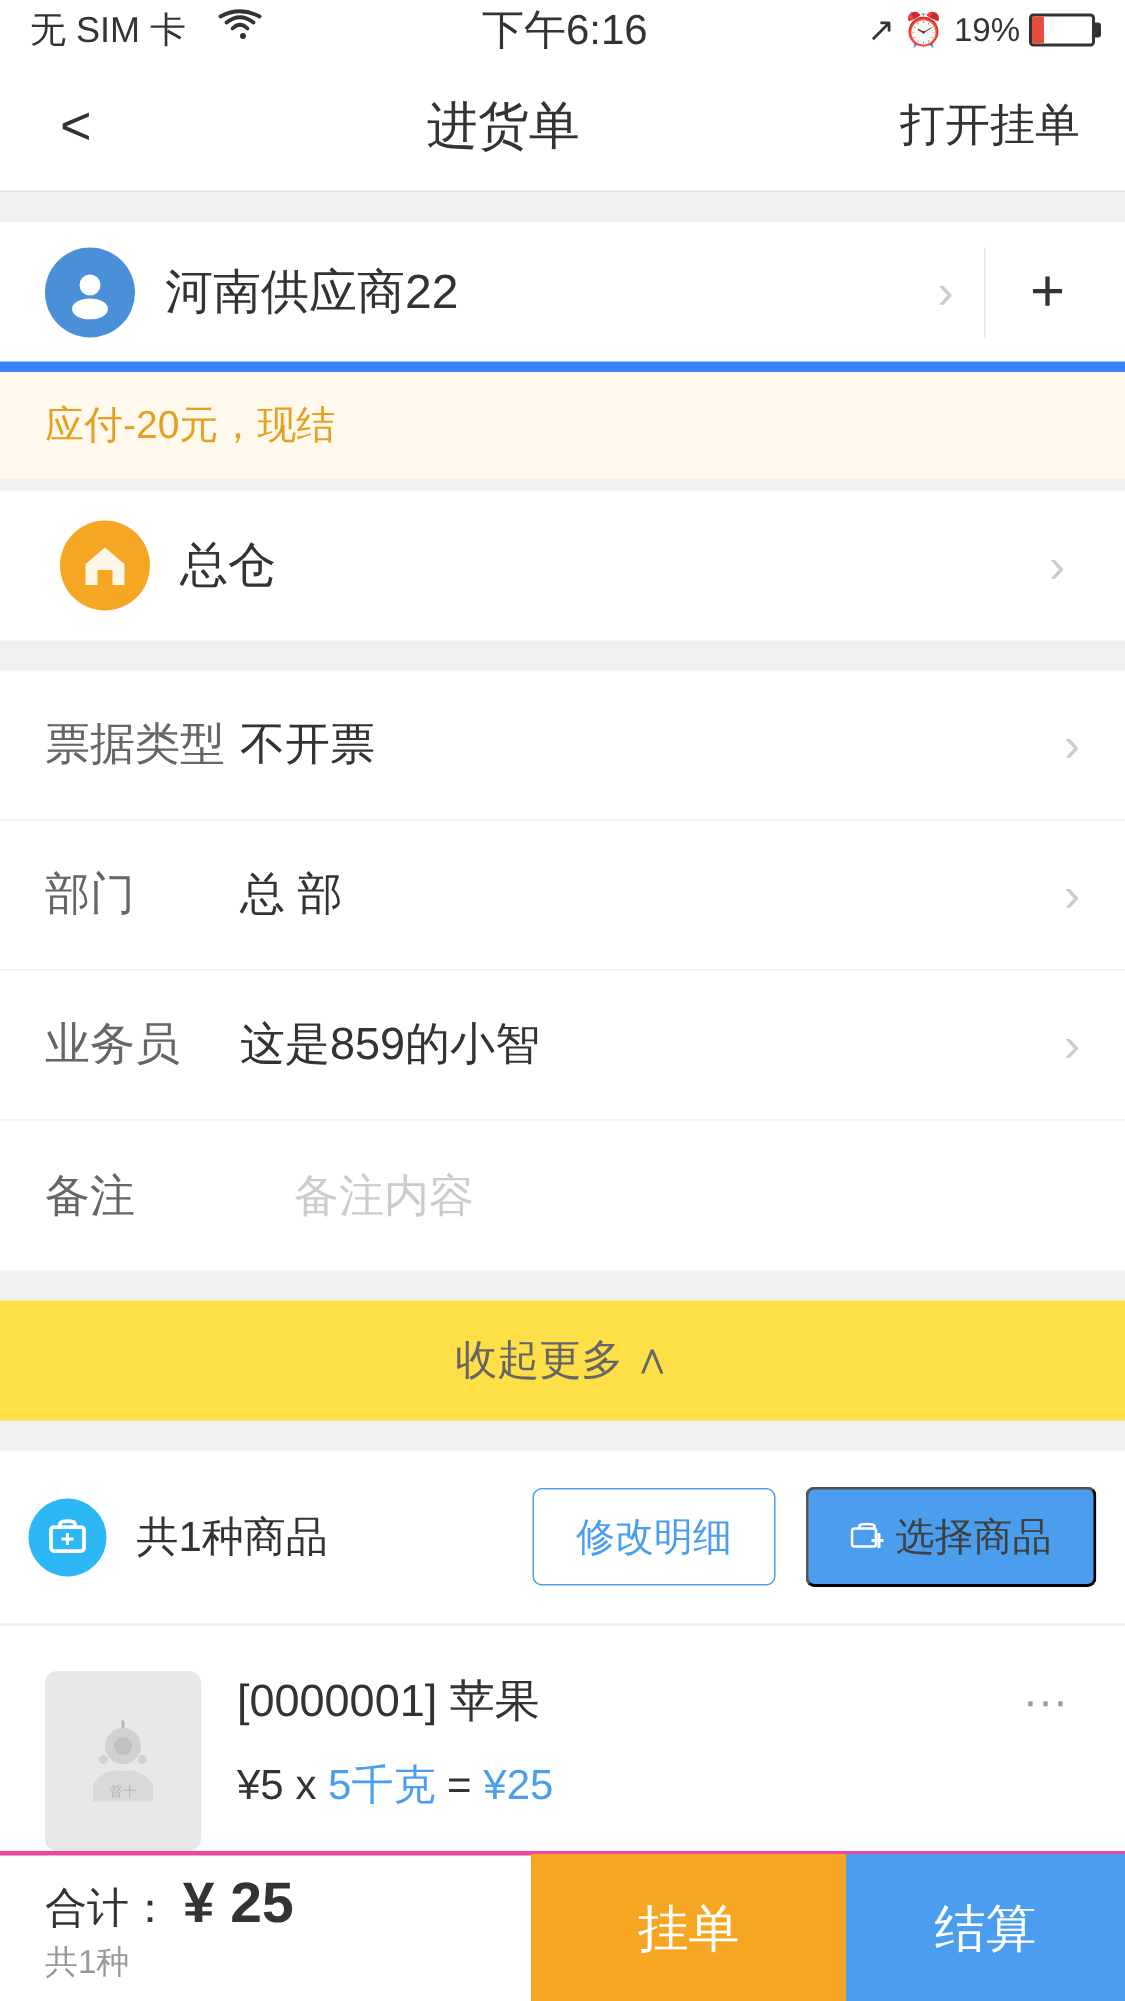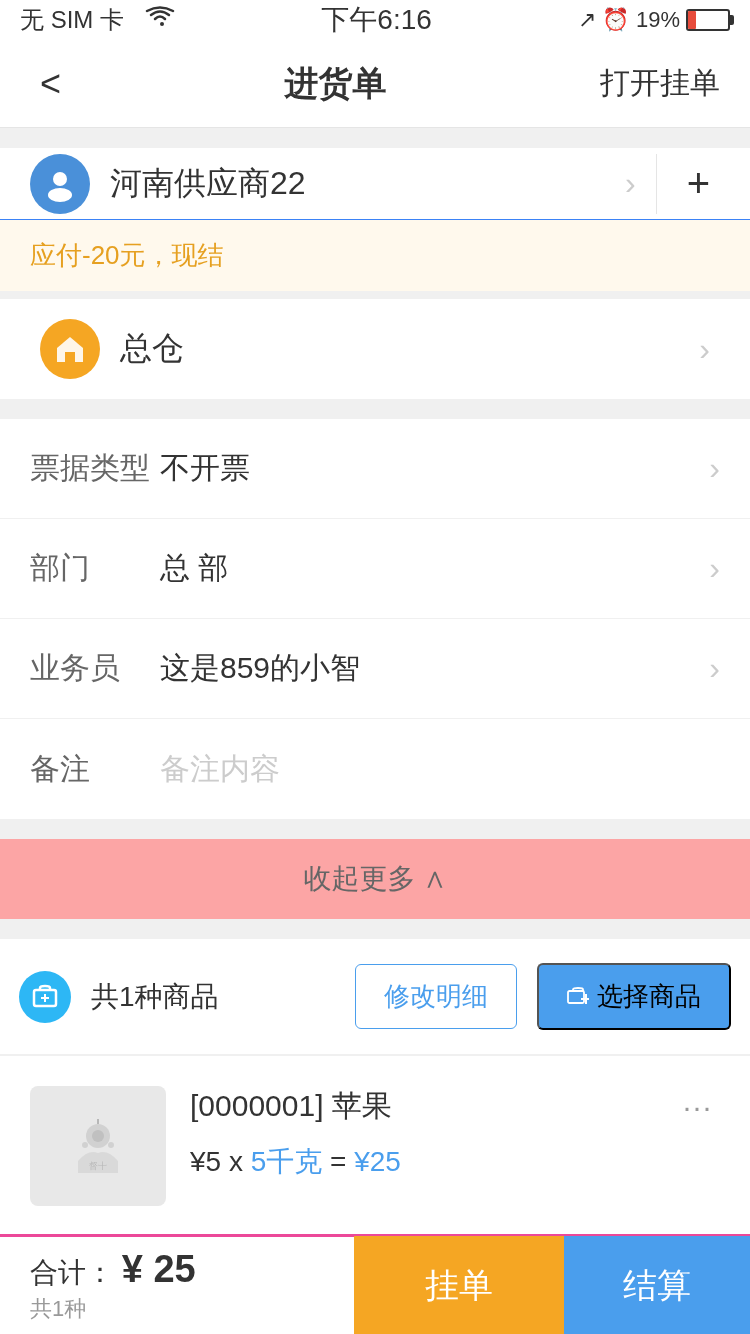--- a/index.html
+++ b/index.html
@@ -67,21 +67,21 @@
       border-bottom: 1px solid #e5e5e5;
     }
     .nav-back {
       font-size: 36px;
       color: #333;
       cursor: pointer;
       padding: 10px;
     }
     .nav-title {
       font-size: 34px;
-      font-weight: 700;
+      font-weight: 400;
       color: #333;
     }
     .nav-right {
       font-size: 30px;
       color: #333;
       cursor: pointer;
     }
 
     
     .section-gap {
@@ -92,22 +92,22 @@
     .white-block {
       background: #fff;
     }
 
     
     .supplier-row {
       background: #fff;
       display: flex;
       align-items: center;
       padding: 0 30px;
-      height: 72px;
-      border-bottom: 1px solid #3b82f6;
+      height: 100px;
+      border-bottom: 7px solid #3b82f6;
     }
     .supplier-avatar {
       width: 60px;
       height: 60px;
       border-radius: 50%;
       background: #4a90d9;
       display: flex;
       align-items: center;
       justify-content: center;
       margin-right: 20px;
@@ -191,25 +191,26 @@
     }
     .form-value {
       flex: 1;
       font-size: 30px;
       color: #333;
     }
     .form-placeholder {
       flex: 1;
       font-size: 30px;
       color: #ccc;
+      margin-left: 36px;
     }
 
     
     .collapse-row {
-      background: #fca5a5;
+      background: #fde047;
       height: 80px;
       display: flex;
       align-items: center;
       justify-content: center;
       margin-top: 20px;
       font-size: 28px;
       color: #666;
       cursor: pointer;
     }
 
@@ -241,41 +242,41 @@
       border: 1px solid #4a9eed;
       background: #fff;
       color: #4a9eed;
       font-size: 26px;
       padding: 14px 28px;
       border-radius: 6px;
       cursor: pointer;
     }
     .btn-select {
       background: #4a9eed;
-      color: #000000;
+      color: #404040;
       font-size: 26px;
       padding: 14px 28px;
       border-radius: 6px;
       cursor: pointer;
       display: flex;
       align-items: center;
       gap: 8px;
     }
 
     
     .product-item {
       background: #fff;
       margin-top: 2px;
       display: flex;
       align-items: flex-start;
       padding: 30px;
       gap: 24px;
     }
     .product-thumb {
-      width: 136px;
+      width: 104px;
       height: 120px;
       background: #e8e8e8;
       border-radius: 8px;
       display: flex;
       align-items: center;
       justify-content: center;
       flex-shrink: 0;
       text-decoration: underline;
     }
     .product-thumb svg { width: 70px; height: 70px; opacity: 0.5; }

